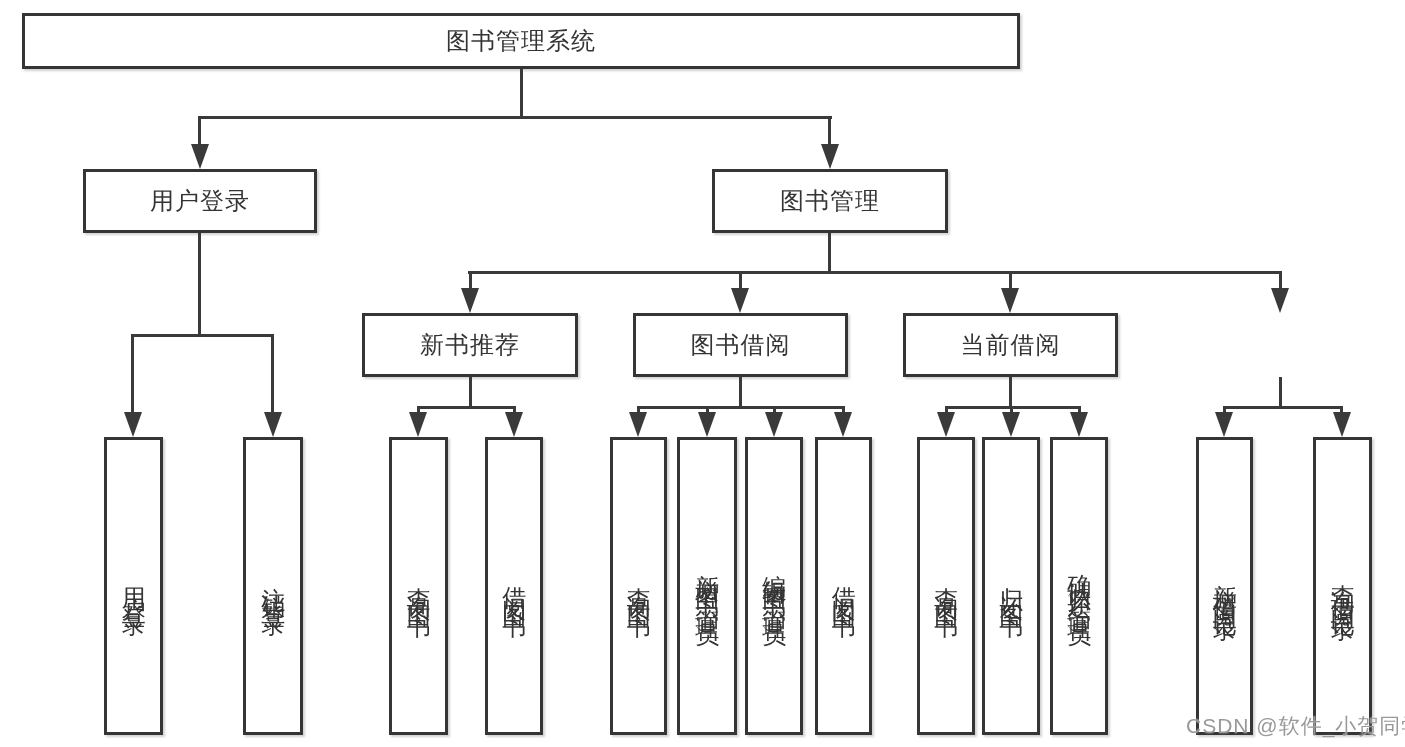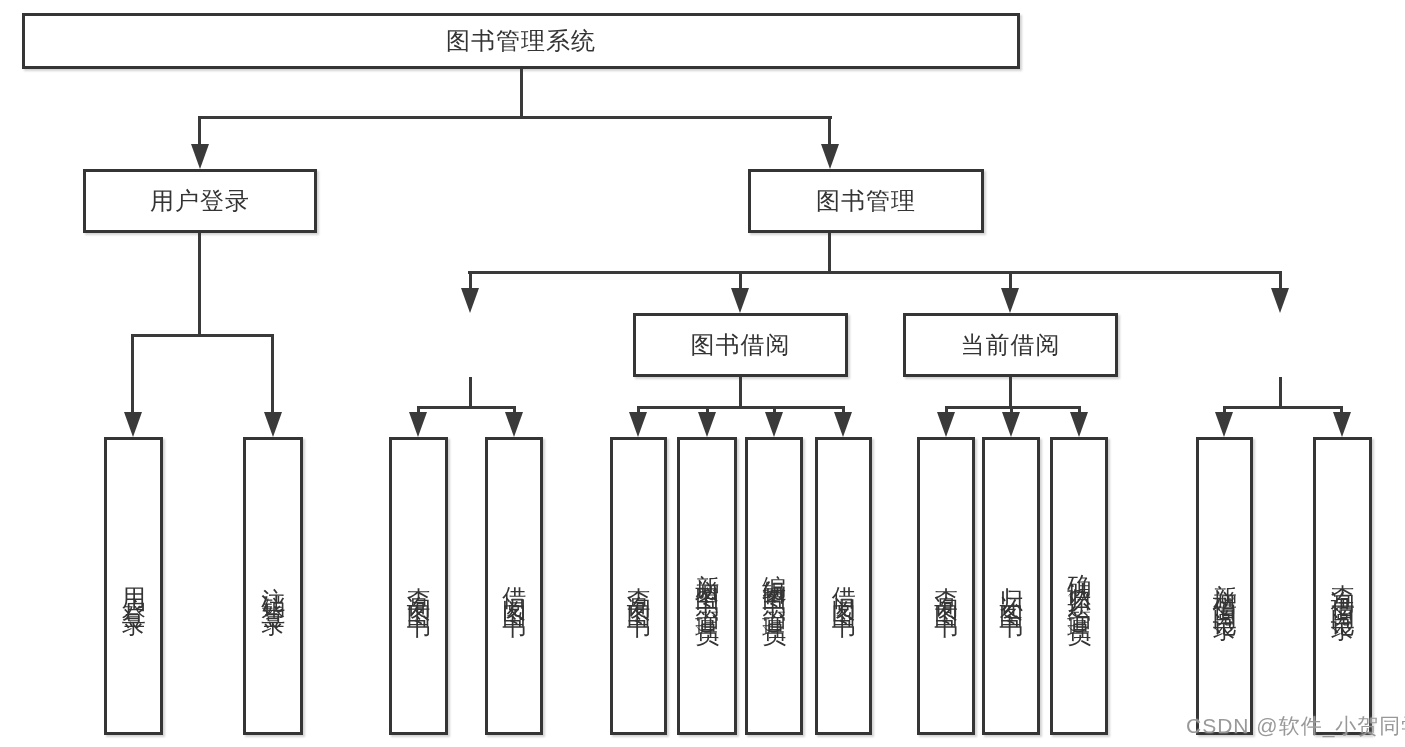--- a/index.html
+++ b/index.html
@@ -58,24 +58,27 @@
 <div id="canvas">
 
   <div class="box" style="left:22px;top:13px;width:998px;height:56px;">
     <span>图书管理系统</span>
   </div>
 
   <div class="box" style="left:83px;top:169px;width:234px;height:64px;">
     <span>用户登录</span>
   </div>
 
-  <div class="box" style="left:748px;top:169px;width:236px;height:64px;">
+  <div class="box" style="left:712px;top:169px;width:236px;height:64px;">
     <span>图书管理</span>
   </div>
 
+  <div class="box" style="left:362px;top:313px;width:216px;height:64px;">
+    <span>新书推荐</span>
+  </div>
 
   <div class="box" style="left:633px;top:313px;width:215px;height:64px;font-family:Liberation Serif, serif;">
     <span>图书借阅</span>
   </div>
 
   <div class="box" style="left:903px;top:313px;width:215px;height:64px;text-align:right;">
     <span>当前借阅</span>
   </div>
 
 

